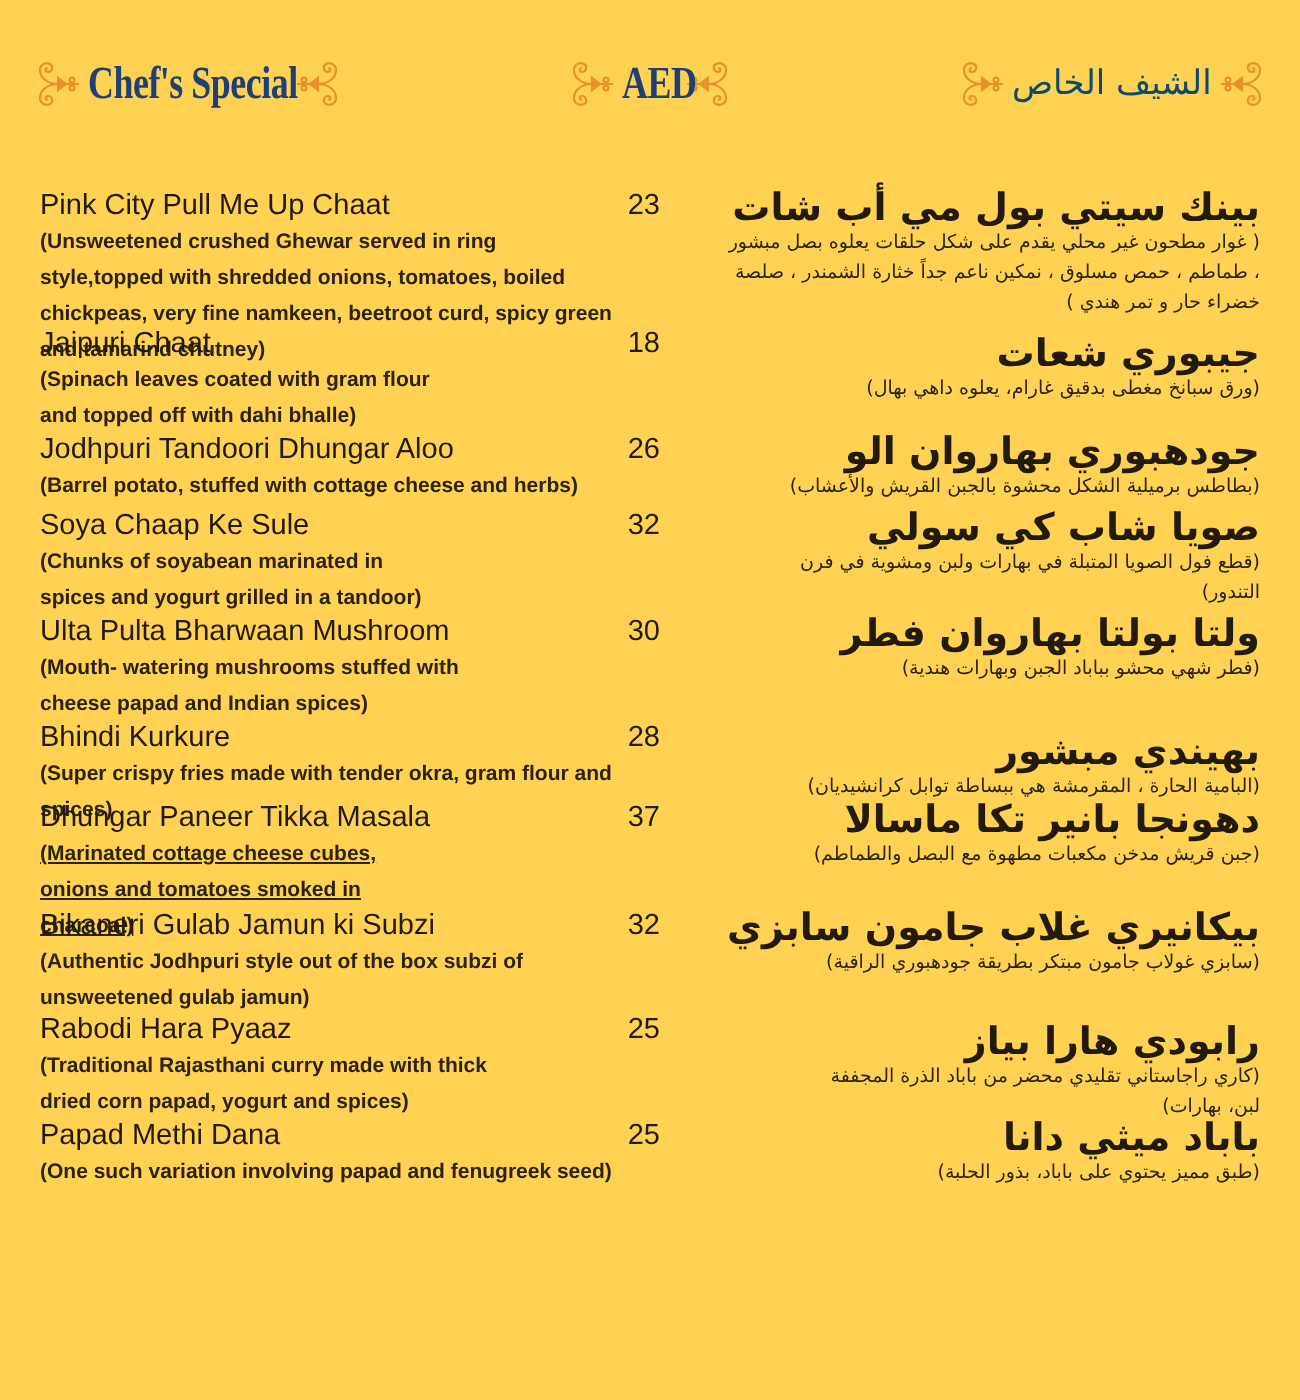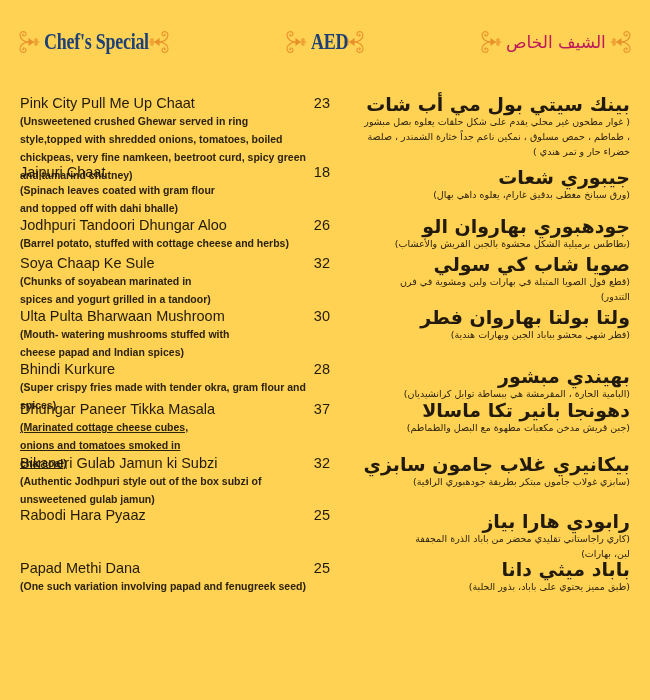--- a/index.html
+++ b/index.html
@@ -1,20 +1,20 @@
 <!DOCTYPE html>
 <html><head>
 <meta charset="utf-8">
 <style>
   html, body { margin:0; padding:0; }
   body { width:650px; height:700px; background:#FFD253; overflow:hidden; position:relative; font-family:"Liberation Sans", sans-serif; color:#2a1f10; }
   .header { position:absolute; top:0; left:0; width:650px; height:90px; }
   .hdr { position:absolute; top:28px; display:flex; align-items:center; gap:4px; }
   .hdr .title { font-family:"Liberation Serif", serif; font-weight:bold; color:#1d4077; font-size:23px; transform:scaleX(0.78); transform-origin:left center; letter-spacing:-0.3px; white-space:nowrap; }
-  .hdr .title-ar { font-family:"DejaVu Sans", sans-serif; color:#be185d; font-size:17px; white-space:nowrap; direction:rtl; }
+  .hdr .title-ar { font-family:"DejaVu Sans", sans-serif; color:#0c4a6e; font-size:17px; white-space:nowrap; direction:rtl; }
   .orn { width:26px; height:28px; display:inline-block; }
   .orn svg { width:26px; height:28px; display:block; }
   .menu { position:absolute; top:95px; left:0; width:650px; }
   .item { position:absolute; left:0; width:650px; }
   .en { position:absolute; left:20px; width:300px; }
   .en .name { font-size:14.5px; line-height:17px; color:#221a0c; white-space:nowrap; }
   .en .desc { font-size:10.5px; line-height:18px; color:#2c2210; font-weight:bold; }
   .price { position:absolute; left:305px; width:25px; text-align:right; font-size:14.5px; line-height:17px; color:#221a0c; }
   .ar { position:absolute; right:20px; width:270px; text-align:right; direction:rtl; }
   .ar .name { font-family:"DejaVu Sans", sans-serif; font-weight:bold; font-size:19px; line-height:19px; color:#221a0c; white-space:nowrap; }
@@ -179,20 +179,21 @@
     <div class="price">32</div>
     <div class="ar">
         <div class="name">بيكانيري غلاب جامون سابزي</div>
         <div class="desc">(سابزي غولاب جامون مبتكر بطريقة جودهبوري الراقية)</div>
       </div>
   </div>
 
   <div class="item" style="top:412px;">
     <div class="en">
         <div class="name">Rabodi Hara Pyaaz</div>
+        <div class="desc" style="width:230px;">(Traditional Rajasthani curry made with thick dried corn papad, yogurt and spices)</div>
       </div>
     <div class="price">25</div>
     <div class="ar" style="top:5px;">
         <div class="name">رابودي هارا بياز</div>
         <div class="desc" style="width:230px; margin-left:auto;">(كاري راجاستاني تقليدي محضر من باباد الذرة المجففة لبن، بهارات)</div>
       </div>
   </div>
 
   <div class="item" style="top:465px;">
     <div class="en">

